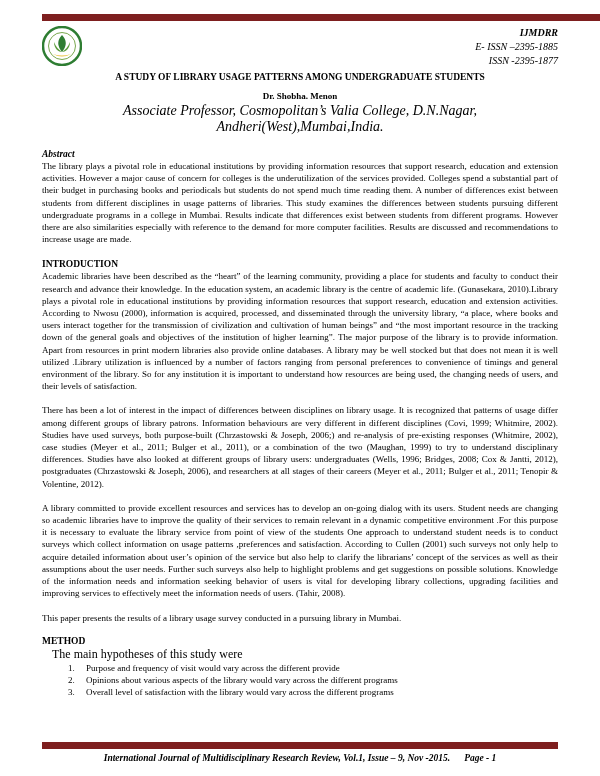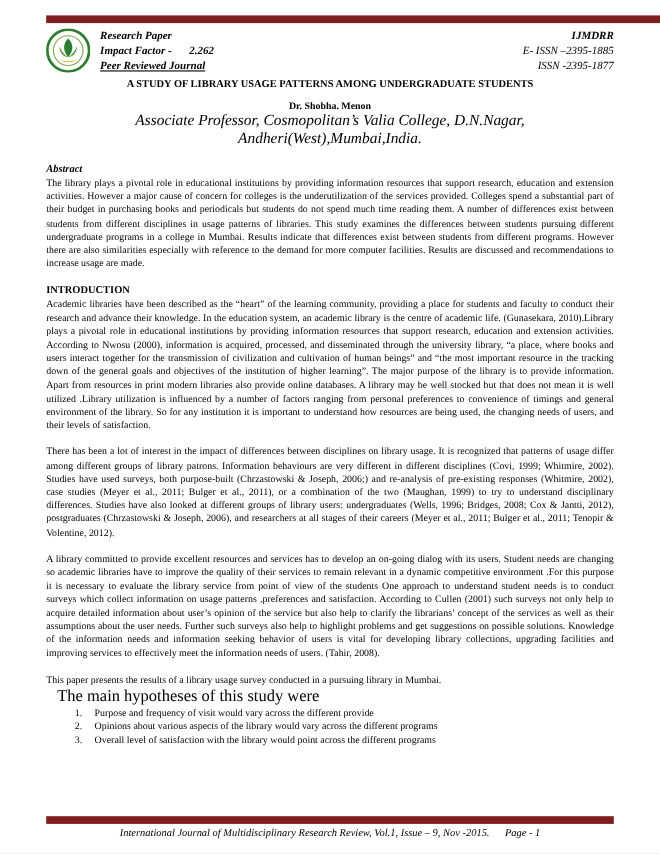--- a/index.html
+++ b/index.html
@@ -29,32 +29,32 @@
 
   .section-heading { margin-top:14px; font-weight:bold; font-size:9.5px; }
   .abstract-heading { font-style:italic; }
   .body-text { font-size:9px; line-height:12.2px; text-align:justify; }
   .abstract-text { margin-top:1px; }
   .para { margin-top:12px; }
   .para.first { margin-top:1px; }
 
   .method-heading { margin-top:12px; }
   .hypotheses-heading { font-weight:bold; font-size:9px; margin-top:2px; margin-left:4px; }
-  .hypotheses-intro { font-size:15px; margin-left:10px; margin-top:1px; }
+  .hypotheses-intro { font-size:12px; margin-left:10px; margin-top:1px; }
   .hypo-list { margin-left:26px; }
   .hypo-item { font-size:9px; line-height:12.2px; display:flex; }
   .hypo-num { width:18px; flex:0 0 18px; }
 
   .bottom-bar {
     position:absolute; top:742px; left:42px; right:42px; height:7px;
     background:#7e1f1f;
   }
   .footer-line {
     position:absolute; top:753px; left:0; width:600px; text-align:center;
-    font-style:italic; font-weight:normal; font-size:9.5px;
+    font-style:italic; font-weight:bold; font-size:9.5px;
   }
   .footer-page { margin-left:14px; }
 </style>
 </head>
 <body>
 
 <div class="page">
 
   <div class="top-bar"></div>
 
@@ -64,60 +64,54 @@
       <div class="logo-wrap">
         <svg width="40" height="40" viewBox="0 0 40 40">
           <circle cx="20" cy="20" r="19" fill="#ffffff" stroke="#2E7D32" stroke-width="2.5"></circle>
           <circle cx="20" cy="20" r="13.5" fill="#ffffff" stroke="#7aa84f" stroke-width="1"></circle>
           <path d="M20 9 C 15 14, 15 20, 20 26 C 25 20, 25 14, 20 9 Z" fill="#2E7D32"></path>
           <path d="M12 16 C 14 21, 17 24, 20 26 C 17 26, 12 23, 12 16 Z" fill="#5a9c3c"></path>
           <path d="M28 16 C 26 21, 23 24, 20 26 C 23 26, 28 23, 28 16 Z" fill="#5a9c3c"></path>
           <path d="M11 28 Q 20 33 29 28 Q 20 31 11 28 Z" fill="#E8C13A"></path>
         </svg>
       </div>
-      <div class="header-left-text">
-        <div>Research Paper</div>
-        <div>
-          <span>Impact Factor -</span><span class="impact-value">2.262</span>
-        </div>
-        <div class="peer-reviewed">Peer Reviewed Journal</div>
-      </div>
       <div class="header-right">
         <div class="journal-abbr">IJMDRR</div>
         <div>E- ISSN –2395-1885</div>
         <div>ISSN -2395-1877</div>
       </div>
     </div>
 
     <div class="paper-title">A STUDY OF LIBRARY USAGE PATTERNS AMONG UNDERGRADUATE STUDENTS</div>
     <div class="author">Dr. Shobha. Menon</div>
     <div class="affiliation">Associate Professor, Cosmopolitan’s Valia College, D.N.Nagar, Andheri(West),Mumbai,India.</div>
 
     <div class="section-heading abstract-heading">Abstract</div>
     <div class="body-text abstract-text">The library plays a pivotal role in educational institutions by providing information resources that support research, education and extension activities. However a major cause of concern for colleges is the underutilization of the services provided. Colleges spend a substantial part of their budget in purchasing books and periodicals but students do not spend much time reading them. A number of differences exist between students from different disciplines in usage patterns of libraries. This study examines the differences between students pursuing different undergraduate programs in a college in Mumbai. Results indicate that differences exist between students from different programs. However there are also similarities especially with reference to the demand for more computer facilities. Results are discussed and recommendations to increase usage are made.</div>
 
     <div class="section-heading">INTRODUCTION</div>
     <div class="body-text para first">Academic libraries have been described as the “heart” of the learning community, providing a place for students and faculty to conduct their research and advance their knowledge. In the education system, an academic library is the centre of academic life. (Gunasekara, 2010).Library plays a pivotal role in educational institutions by providing information resources that support research, education and extension activities. According to Nwosu (2000), information is acquired, processed, and disseminated through the university library, “a place, where books and users interact together for the transmission of civilization and cultivation of human beings” and “the most important resource in the tracking down of the general goals and objectives of the institution of higher learning”. The major purpose of the library is to provide information. Apart from resources in print modern libraries also provide online databases. A library may be well stocked but that does not mean it is well utilized .Library utilization is influenced by a number of factors ranging from personal preferences to convenience of timings and general environment of the library. So for any institution it is important to understand how resources are being used, the changing needs of users, and their levels of satisfaction.</div>
     <div class="body-text para">There has been a lot of interest in the impact of differences between disciplines on library usage. It is recognized that patterns of usage differ among different groups of library patrons. Information behaviours are very different in different disciplines (Covi, 1999; Whitmire, 2002). Studies have used surveys, both purpose-built (Chrzastowski &amp; Joseph, 2006;) and re-analysis of pre-existing responses (Whitmire, 2002), case studies (Meyer et al., 2011; Bulger et al., 2011), or a combination of the two (Maughan, 1999) to try to understand disciplinary differences. Studies have also looked at different groups of library users: undergraduates (Wells, 1996; Bridges, 2008; Cox &amp; Jantti, 2012), postgraduates (Chrzastowski &amp; Joseph, 2006), and researchers at all stages of their careers (Meyer et al., 2011; Bulger et al., 2011; Tenopir &amp; Volentine, 2012).</div>
     <div class="body-text para">A library committed to provide excellent resources and services has to develop an on-going dialog with its users. Student needs are changing  so academic libraries have to improve the quality of their services to remain relevant in a dynamic competitive environment .For this purpose it is necessary  to evaluate the library service from  point of view of the students One approach to understand student needs is to conduct surveys which collect information on usage patterns ,preferences and satisfaction. According to Cullen (2001) such surveys not only help to acquire detailed information about user’s opinion of the service but also help to clarify the librarians’ concept of the services as well as their assumptions about the user needs. Further such surveys also help to highlight problems and get suggestions on possible solutions. Knowledge of the information needs and information seeking behavior of users is vital for developing library collections, upgrading facilities and improving services to effectively meet the information needs of users. (Tahir, 2008).</div>
     <div class="body-text para">This paper presents the results of a library usage survey conducted in a pursuing library in Mumbai.</div>
 
+    <div class="section-heading method-heading">METHOD</div>
     <div class="hypotheses-intro">The main hypotheses of this study were</div>
     <div class="hypo-list">
       <div class="hypo-item">
         <span class="hypo-num">1.</span>
         <span>Purpose and frequency of visit would vary across the different provide</span>
       </div>
       <div class="hypo-item">
         <span class="hypo-num">2.</span>
         <span>Opinions about various aspects of the library would vary across the different programs</span>
       </div>
       <div class="hypo-item">
         <span class="hypo-num">3.</span>
-        <span>Overall level of satisfaction with the library would point across the different programs</span>
+        <span>Overall level of satisfaction with the library would vary across the different programs</span>
       </div>
     </div>
 
   </div>
 
   <div class="bottom-bar"></div>
   <div class="footer-line">
     <span>International Journal of Multidisciplinary Research Review, Vol.1, Issue – 9, Nov -2015.</span><span class="footer-page">Page - 1</span>
   </div>
 

